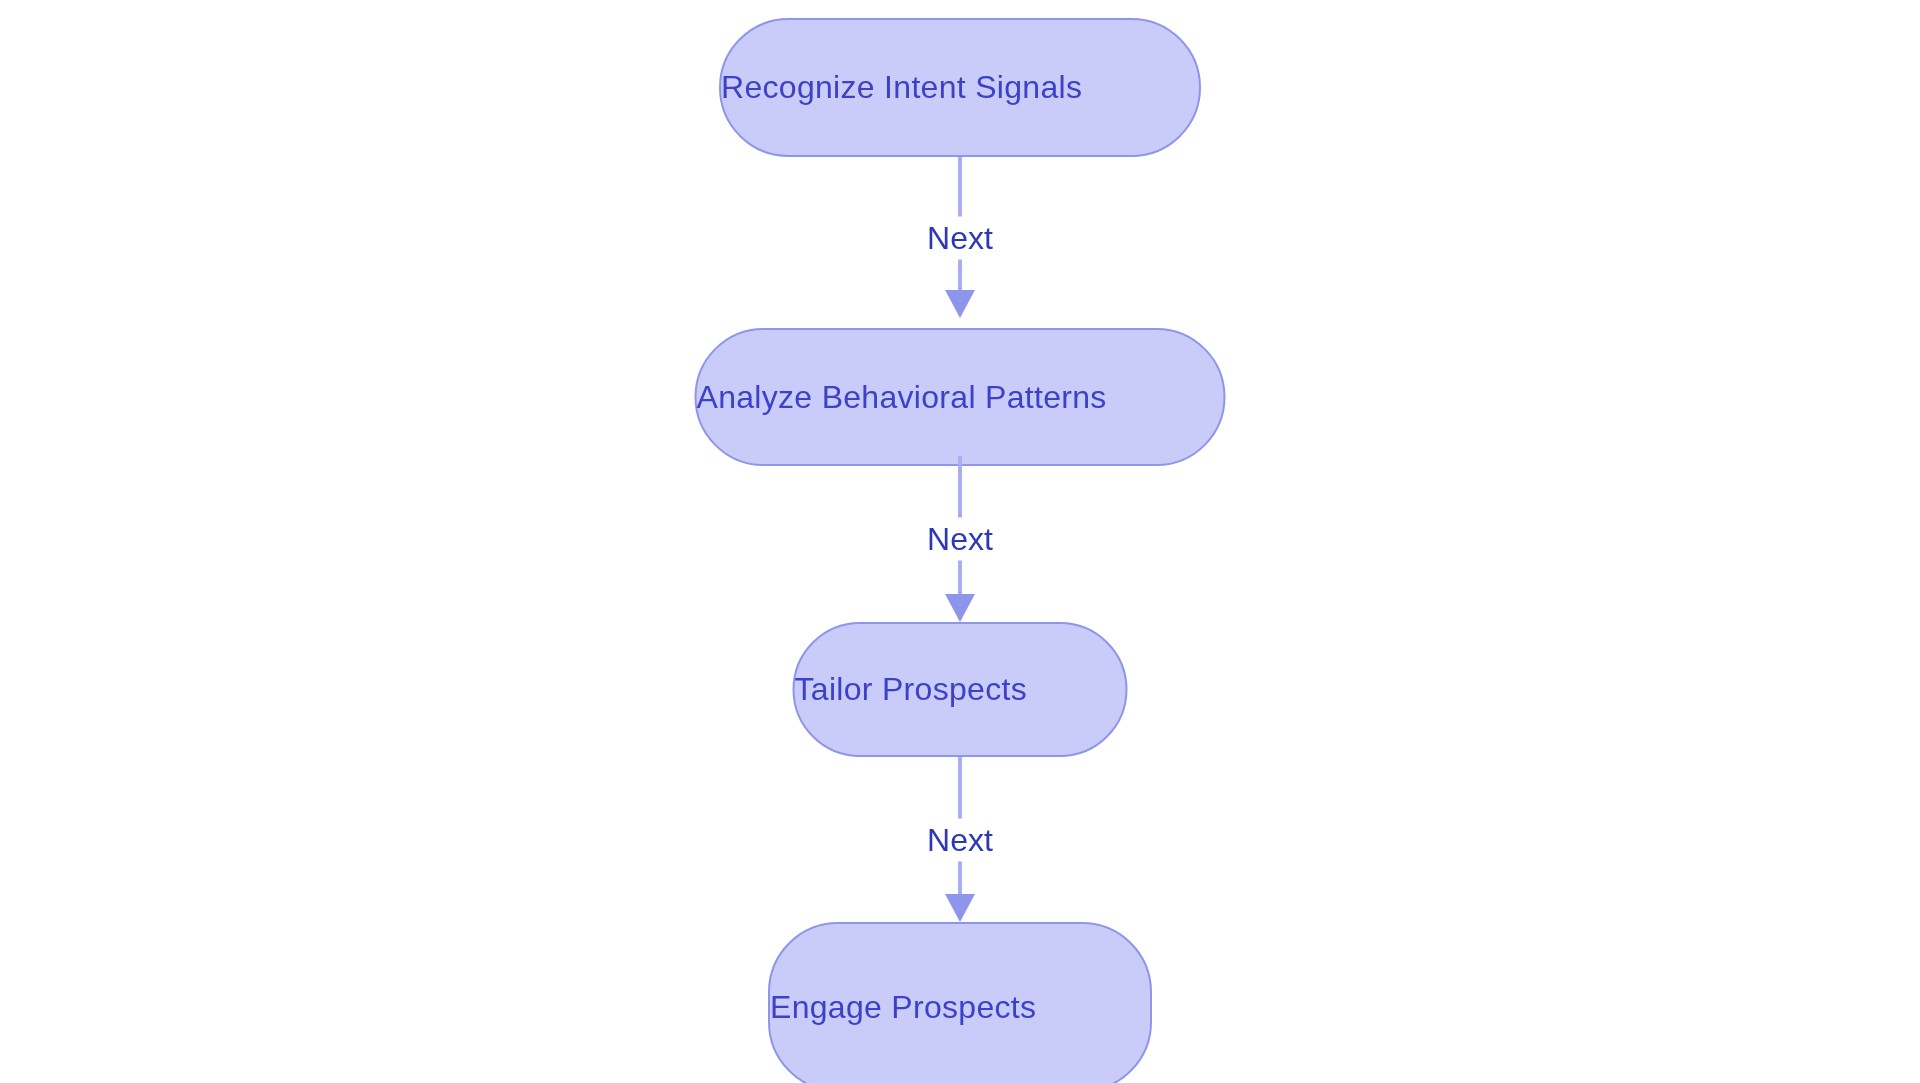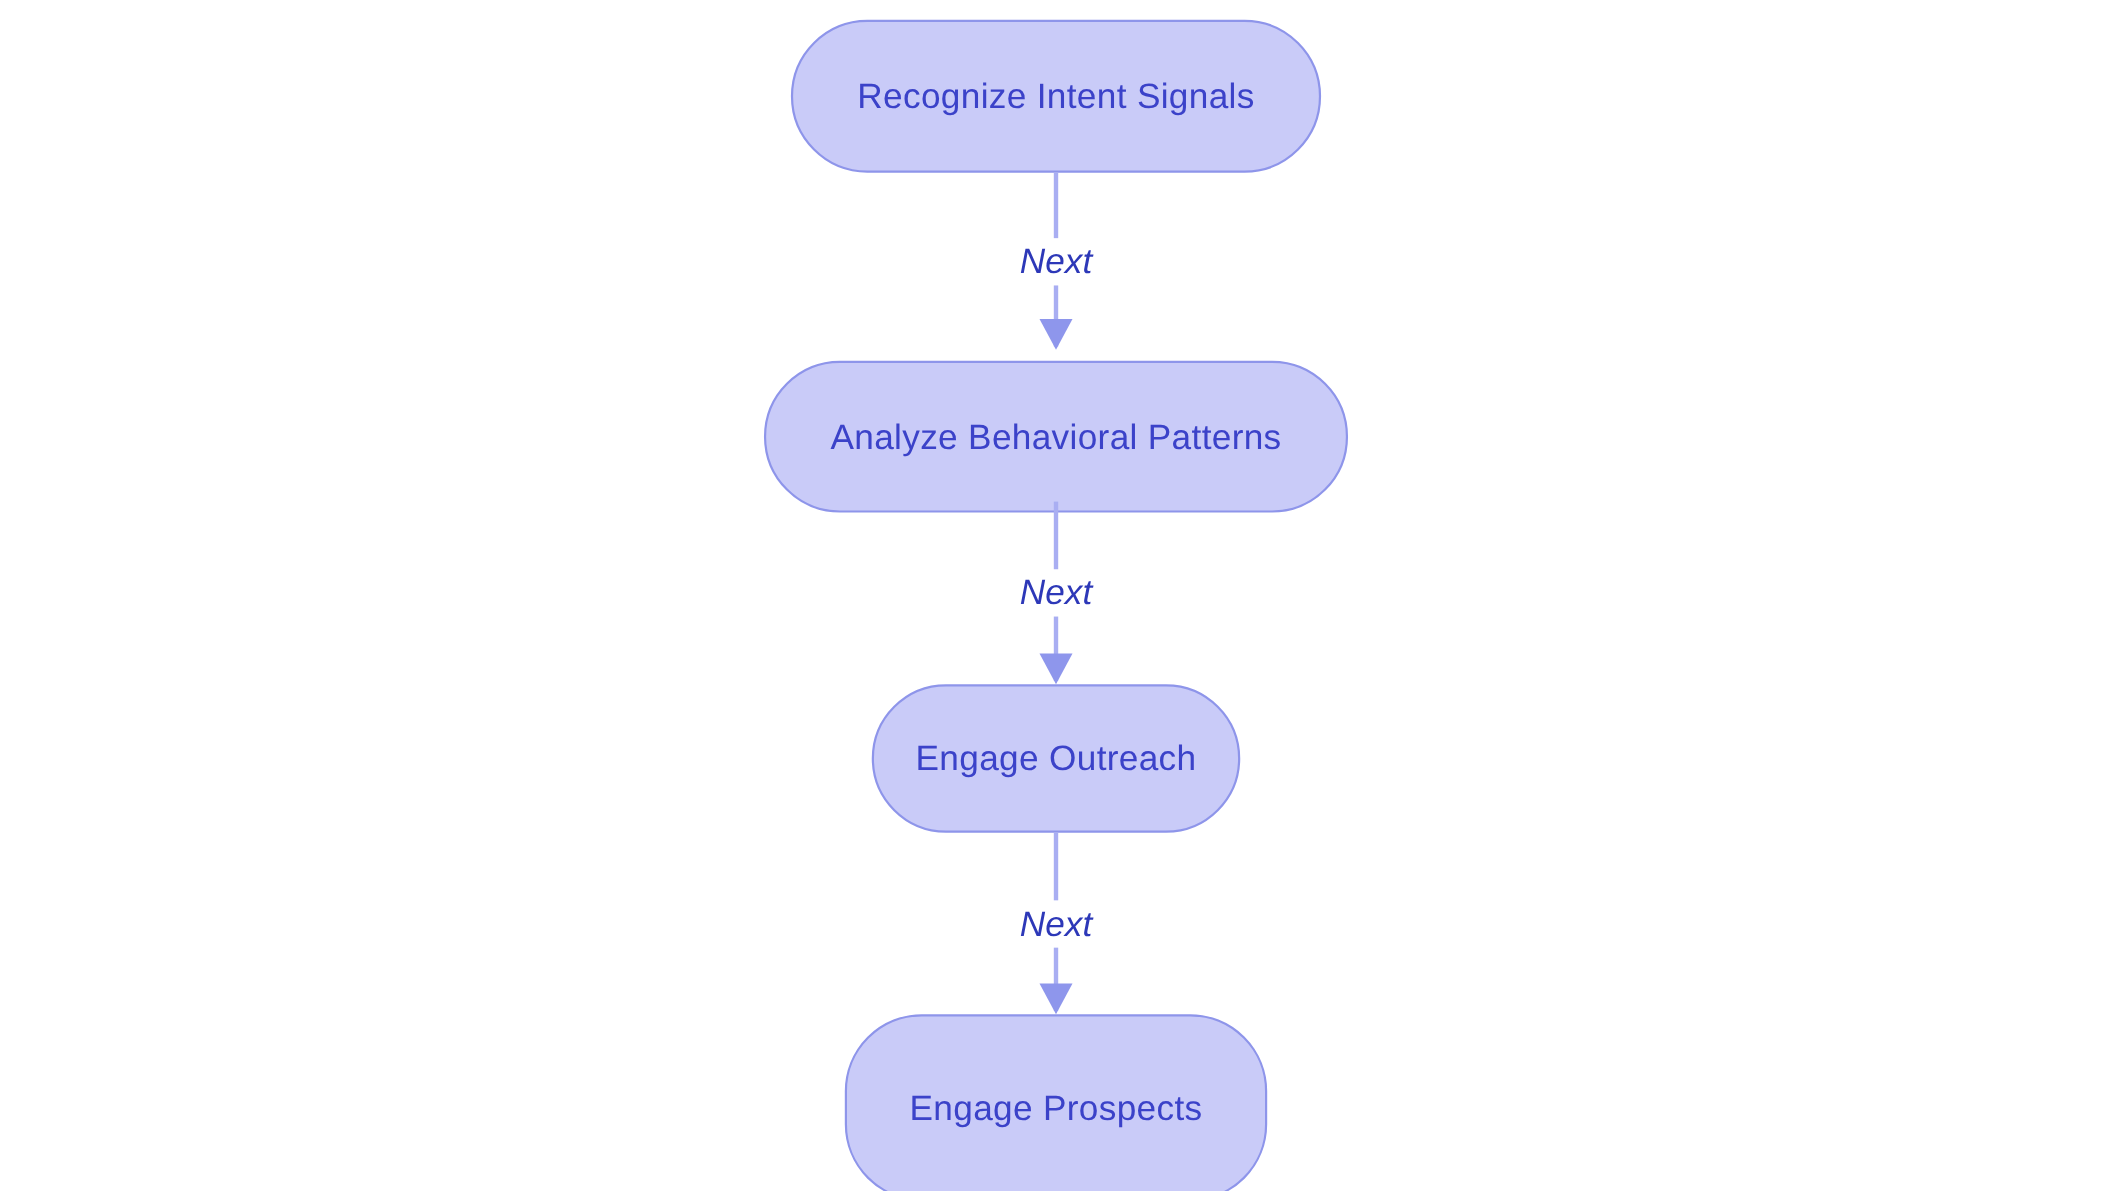--- a/index.html
+++ b/index.html
@@ -17,41 +17,39 @@
   }
   .node {
     position: absolute;
     left: 50%;
     transform: translateX(-50%);
     background: var(--node-fill, #c9cbf8);
     border: 2.5px solid var(--node-border, #8e95ea);
     border-radius: 70px;
     display: flex;
     align-items: center;
-    justify-content: center;
     box-sizing: border-box;
   }
   .node-label {
     color: var(--node-text, #3b42c9);
     font-size: 32px;
     font-weight: 400;
     letter-spacing: 0.3px;
     white-space: nowrap;
   }
   .node-1 { top: 18px;  width: 482px; height: 139px; }
   .node-2 { top: 328px; width: 531px; height: 138px; }
   .node-3 { top: 622px; width: 335px; height: 135px; }
   .node-4 { top: 922px; width: 384px; height: 170px; }
 
   .connector {
     position: absolute;
     left: 50%;
     transform: translateX(-50%);
     width: 160px;
-    font-style: italic;
   }
   .connector-1 { top: 157px; height: 161px; }
   .connector-2 { top: 456px; height: 166px; }
   .connector-3 { top: 757px; height: 165px; }
 
   .connector .line {
     position: absolute;
     left: 50%;
     margin-left: -2px;
     top: 0;
@@ -101,21 +99,21 @@
     <span class="node-label">Analyze Behavioral Patterns</span>
   </div>
 
   <div class="connector connector-2">
     <div class="line"></div>
     <div class="arrowhead"></div>
     <div class="edge-label">Next</div>
   </div>
 
   <div class="node node-3">
-    <span class="node-label">Engage Outreach</span>
+    <span class="node-label">Tailor Prospects</span>
   </div>
 
   <div class="connector connector-3">
     <div class="line"></div>
     <div class="arrowhead"></div>
     <div class="edge-label">Next</div>
   </div>
 
   <div class="node node-4">
     <span class="node-label">Engage Prospects</span>

